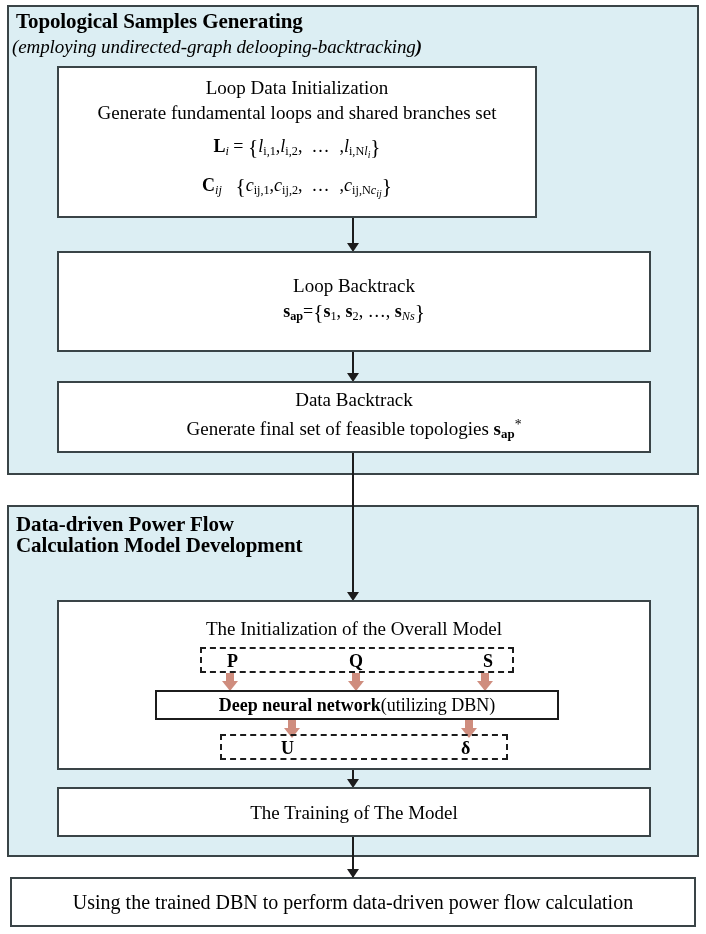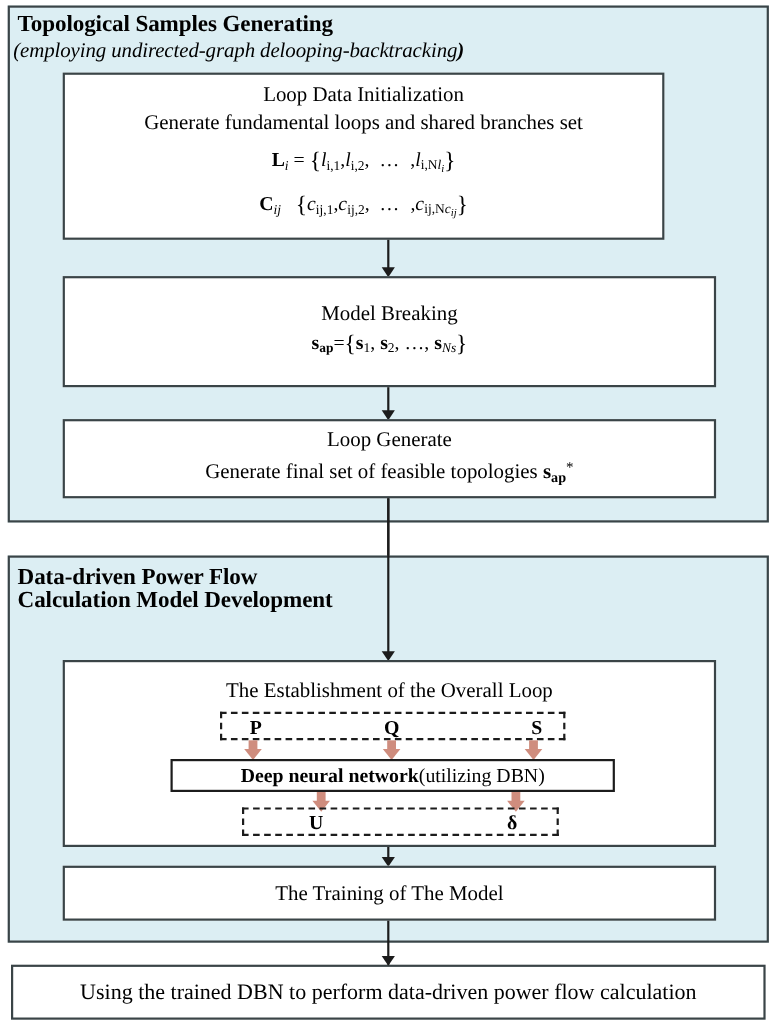--- a/index.html
+++ b/index.html
@@ -149,64 +149,64 @@
 <body>
 
 <div id="flowchart">
 
   <div class="panel" id="panel-topological"></div>
 
   <div class="panel-title" style="left:16px; top:10px;">Topological Samples Generating</div>
 
   <div class="panel-subtitle" style="left:12px; top:35px;font-style:italic;"><span>(employing undirected-graph delooping-backtracking</span><span class="bold-paren">)</span></div>
 
-  <div class="box" id="box-loop-data-init" style="left:57px; top:66px; width:547px; height:152px;">
+  <div class="box" id="box-loop-data-init" style="left:57px; top:66px; width:480px; height:152px;">
     <div class="box-line">Loop Data Initialization</div>
     <div class="box-line">Generate fundamental loops and shared branches set</div>
     <div class="mathline" style="margin-top:6px;">
       <span class="bf">L</span><sub>i</sub> = <span class="setbr">{</span><span class="it">l</span><sub><span class="up">i,1</span></sub>,<span class="it">l</span><sub><span class="up">i,2</span></sub>,&nbsp;&nbsp;<span class="spacer-dots">…</span>&nbsp;&nbsp;,<span class="it">l</span><sub><span class="up">i,N</span>l<sub>i</sub></sub><span class="setbr">}</span>
     </div>
     <div class="mathline">
       <span class="bf">C</span><sub>ij</sub>&nbsp;&nbsp;&nbsp;<span class="setbr">{</span><span class="it">c</span><sub><span class="up">ij,1</span></sub>,<span class="it">c</span><sub><span class="up">ij,2</span></sub>,&nbsp;&nbsp;<span class="spacer-dots">…</span>&nbsp;&nbsp;,<span class="it">c</span><sub><span class="up">ij,N</span>c<sub>ij</sub></sub><span class="setbr">}</span>
     </div>
   </div>
 
   <div class="conn" style="left:352px; top:218px; height:30px;"></div>
   <div class="conn-head" style="left:347px; top:243px;"></div>
 
   <div class="box" id="box-loop-breaking" style="left:57px; top:251px; width:594px; height:101px;">
-    <div class="box-line">Model Breaking</div>
+    <div class="box-line">Loop Backtrack</div>
     <div class="mathline" style="line-height:26px;">
       <span class="bf">s</span><sub><span class="up bf">ap</span></sub>=<span class="setbr">{</span><span class="bf">s</span><sub><span class="up">1</span></sub>, <span class="bf">s</span><sub><span class="up">2</span></sub>, …, <span class="bf">s</span><sub>Ns</sub><span class="setbr">}</span>
     </div>
   </div>
 
   <div class="conn" style="left:352px; top:352px; height:26px;"></div>
   <div class="conn-head" style="left:347px; top:373px;"></div>
 
   <div class="box" id="box-loop-backtrack" style="left:57px; top:381px; width:594px; height:72px;">
-    <div class="box-line">Loop Generate</div>
+    <div class="box-line">Data Backtrack</div>
     <div class="box-line">
       Generate final set of feasible topologies <span class="bf">s</span><sub><span class="up bf">ap</span></sub><sup>*</sup>
     </div>
   </div>
 
   <div class="conn" style="left:352px; top:453px; height:146px;"></div>
   <div class="conn-head" style="left:347px; top:592px;"></div>
 
   <div class="panel" id="panel-datadriven"></div>
 
   <div class="conn" style="left:352px; top:453px; height:146px; z-index:5;"></div>
   <div class="conn-head" style="left:347px; top:592px; z-index:5;"></div>
 
   <div class="panel-title" style="left:16px; top:513px; z-index:6;">Data-driven Power Flow</div>
   <div class="panel-title" style="left:16px; top:534px; z-index:6;text-align:right;">Calculation Model Development</div>
 
   <div class="box" id="box-overall-model" style="left:57px; top:600px; width:594px; height:170px; justify-content:flex-start; z-index:6;">
-    <div class="box-line" style="margin-top:14px;">The Establishment of the Overall Loop</div>
+    <div class="box-line" style="margin-top:14px;">The Initialization of the Overall Model</div>
 
     <div style="position:absolute; left:0; top:0; width:100%; height:100%;">
 
       <div class="dashed-box" style="left:141px; top:45px; width:314px; height:26px;"></div>
       <div class="dashed-label" style="left:168px; top:50px;">P</div>
       <div class="dashed-label" style="left:290px; top:50px;">Q</div>
       <div class="dashed-label" style="left:424px; top:50px;">S</div>
 
       <div class="sarrow" style="left:163px; top:71px; height:18px;">
         <div class="shaft" style="height:9px;"></div>

